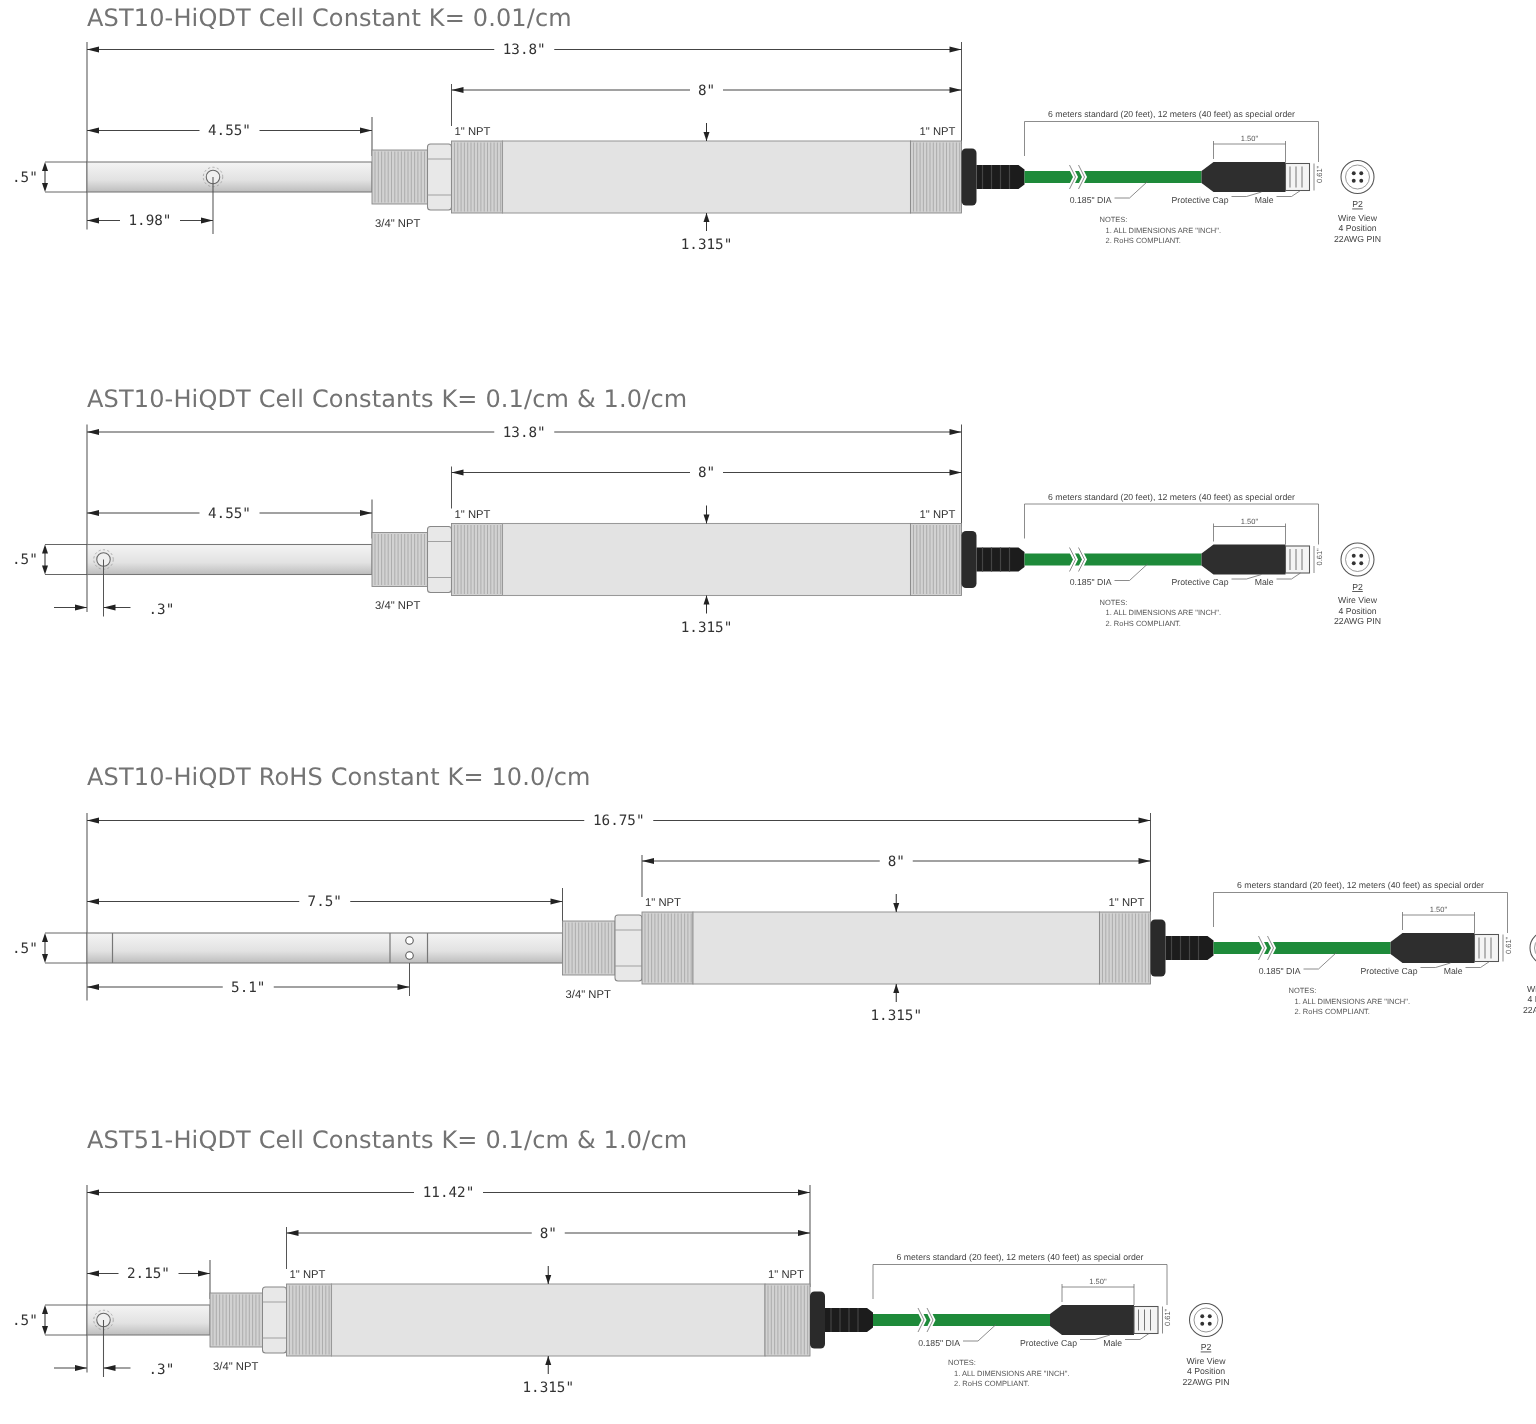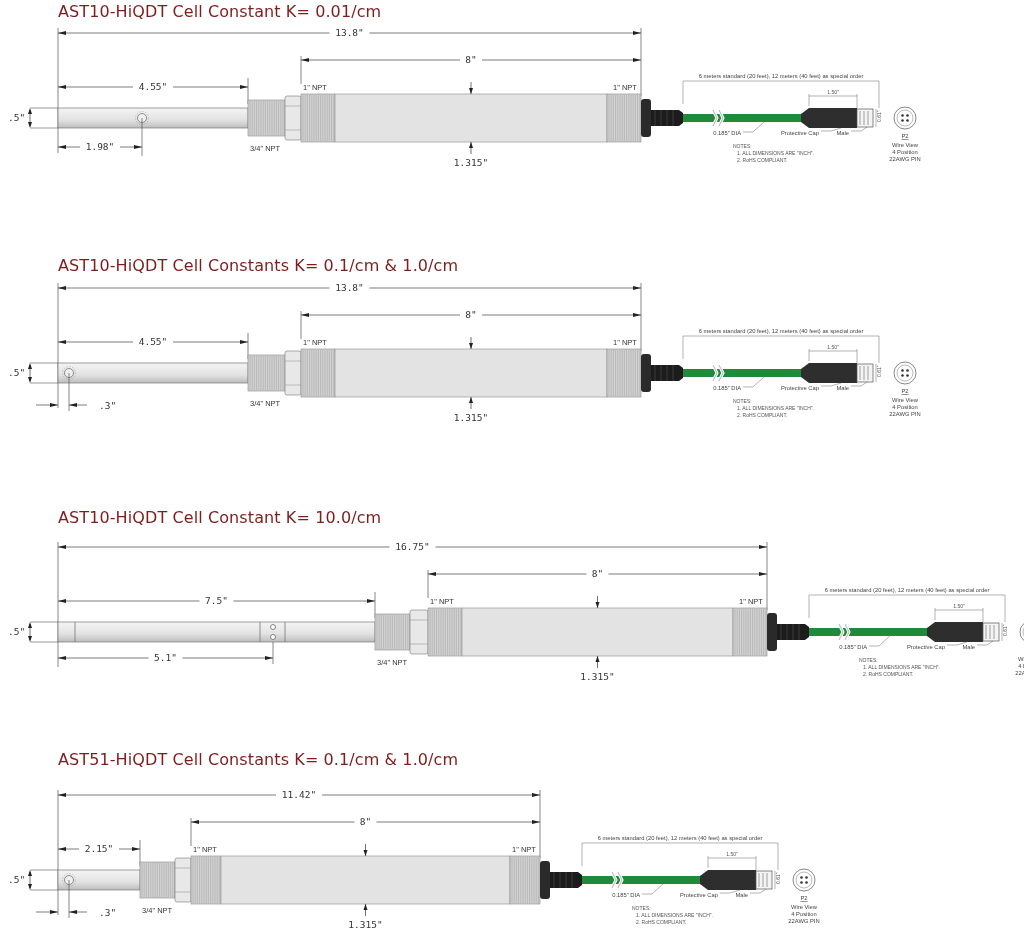--- a/index.html
+++ b/index.html
@@ -1,17 +1,17 @@
 <!DOCTYPE html>
 <html><head>
 <meta charset="utf-8">
 <style>
   html, body { margin:0; padding:0; background:#ffffff; }
   body { width:1024px; height:949px; position:relative; overflow:hidden; font-family:"DejaVu Sans", sans-serif; }
-  .title { position:absolute; font-family:"DejaVu Sans", sans-serif; font-size:16px; color:#7f1d1d; white-space:nowrap; letter-spacing:0.1px; }
+  .title { position:absolute; font-family:"DejaVu Sans", sans-serif; font-size:16px; color:#737373; white-space:nowrap; letter-spacing:0.1px; }
   svg.drawing { position:absolute; left:0; top:0; overflow:visible; }
   .dim { font-family:"DejaVu Sans Mono", monospace; font-size:9.5px; fill:#333; }
   .lbl { font-family:"Liberation Sans", sans-serif; font-size:7.5px; fill:#333; }
   .tiny { font-family:"Liberation Sans", sans-serif; font-size:5px; fill:#555; }
   .cbl { font-family:"Liberation Sans", sans-serif; font-size:5.8px; fill:#444; }
 </style>
 </head>
 <body>
 
 <div id="root">
@@ -308,21 +308,21 @@
         <text x="905" y="416" text-anchor="middle" class="cbl">22AWG PIN</text>
       </g>
       <defs>
         <linearGradient id="rg1" x1="0" y1="0" x2="0" y2="1">
           <stop offset="0%" stop-color="#f4f4f4"></stop>
           <stop offset="60%" stop-color="#e2e2e2"></stop>
           <stop offset="100%" stop-color="#bdbdbd"></stop>
         </linearGradient>
       </defs>
     </svg>
-    <div class="title" style="left: 58px; top: 508px;">AST10-HiQDT Cell Constant K= 10.0/cm</div>
+    <div class="title" style="left: 58px; top: 508px;">AST10-HiQDT RoHS Constant K= 10.0/cm</div>
     <svg class="drawing" width="1024" height="949">
       <g>
         <line x1="58" y1="542" x2="58" y2="667" stroke="#555" stroke-width="0.7"></line>
         <line x1="767" y1="542" x2="767" y2="610" stroke="#555" stroke-width="0.7"></line>
         <line x1="428" y1="570" x2="428" y2="598" stroke="#555" stroke-width="0.7"></line>
         <line x1="375" y1="592" x2="375" y2="618" stroke="#555" stroke-width="0.7"></line>
         <line x1="58" y1="547" x2="389.5" y2="547" stroke="#444" stroke-width="0.7"></line>
         <line x1="435.5" y1="547" x2="767" y2="547" stroke="#444" stroke-width="0.7"></line>
         <path d="M58 547 l8 -2 v4 z" fill="#222"></path>
         <path d="M767 547 l-8 -2 v4 z" fill="#222"></path>

